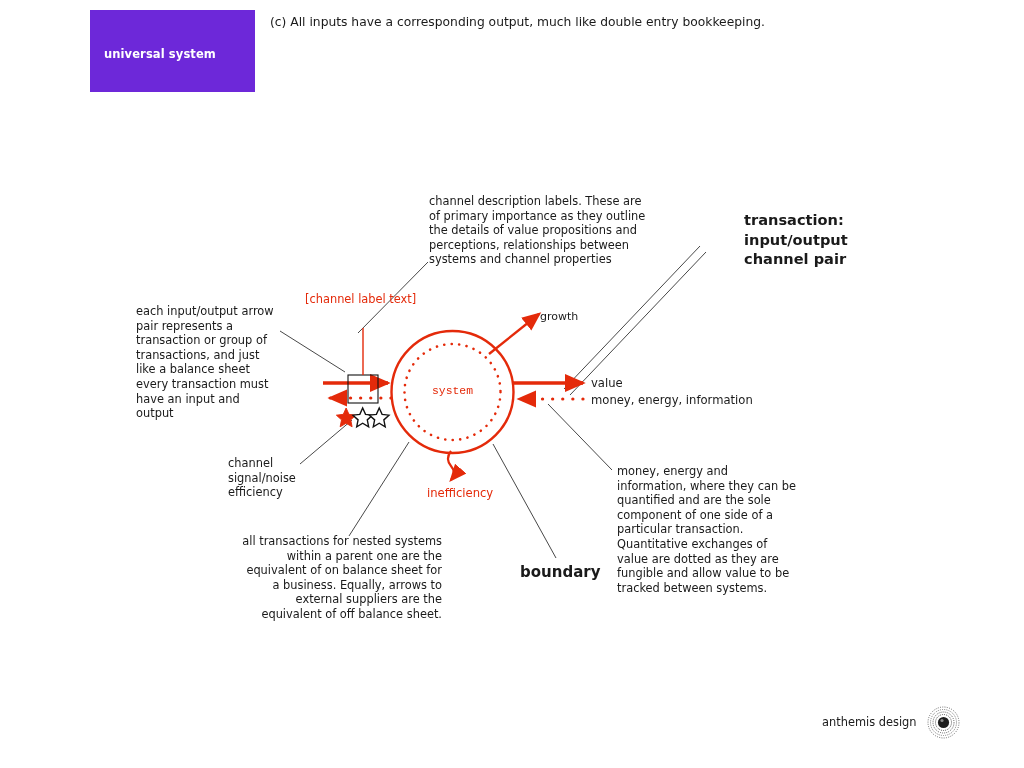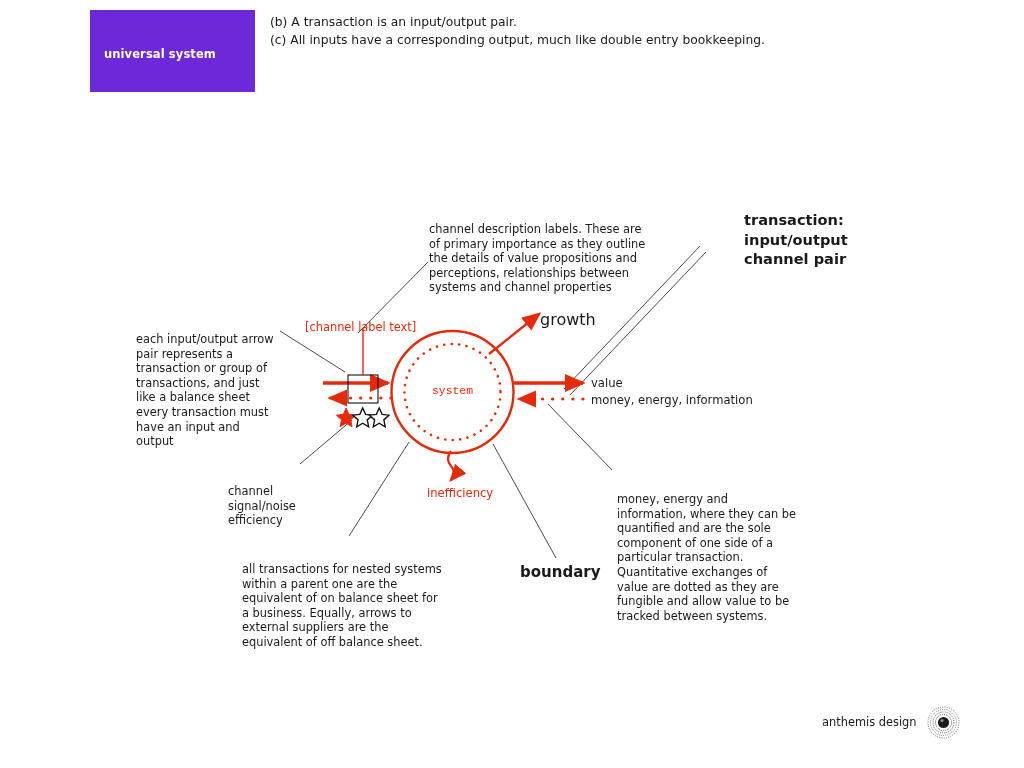--- a/index.html
+++ b/index.html
@@ -45,39 +45,38 @@
     width: 1024px; height: 768px;
     pointer-events: none;
   }
   #diagram svg { display: block; }
 
   
   .note {
     font-size: 11.4px;
     line-height: 14.6px;
     color: #1a1a1a;
-    margin-top: 28px;
   }
   .note-red { color: #e42a0a; }
 
   #note-channel-desc { left: 429px; top: 194px; width: 225px; }
   #note-each-pair    { left: 136px; top: 304px; width: 140px; }
   #note-channel-sn   { left: 228px; top: 456px; width: 120px; }
-  #note-nested       { left: 242px; top: 534px; width: 200px; }
+  #note-nested       { left: 242px; top: 534px; width: 200px; text-align: right; }
   #note-money-energy { left: 617px; top: 464px; width: 180px; }
 
   #label-channel-text {
     left: 305px; top: 292px;
     font-size: 11.4px;
     color: #e42a0a;
     white-space: nowrap;
   }
   #label-growth {
     left: 540px; top: 310px;
-    font-size: 16px;
+    font-size: 11px;
     white-space: nowrap;
     text-align: right;
   }
   #label-system {
     left: 432px; top: 385px;
     font-size: 11.4px;
     color: #e42a0a;
     white-space: nowrap;
     font-family: Liberation Mono, monospace;
   }
@@ -122,21 +121,20 @@
   }
 </style>
 </head>
 <body>
 
 <div class="abs" id="title-block">
   <span class="title-text">universal system</span>
 </div>
 
 <div class="abs" id="header-notes">
-  <div>(b) A transaction is an input/output pair.</div>
   <div>(c) All inputs have a corresponding output, much like double entry bookkeeping.</div>
 </div>
 
 <div class="abs" id="diagram">
 <svg width="1024" height="768" viewBox="0 0 1024 768" xmlns="http://www.w3.org/2000/svg">
   <defs>
     <marker id="ah-red" markerWidth="7" markerHeight="7" refX="5.4" refY="3.1" orient="auto" markerUnits="strokeWidth">
       <path d="M0,0.4 L6.2,3.1 L0,5.8 Z" fill="#e42a0a"></path>
     </marker>
     <marker id="ah-red-thin" markerWidth="9" markerHeight="9" refX="6.8" refY="4" orient="auto" markerUnits="strokeWidth">

